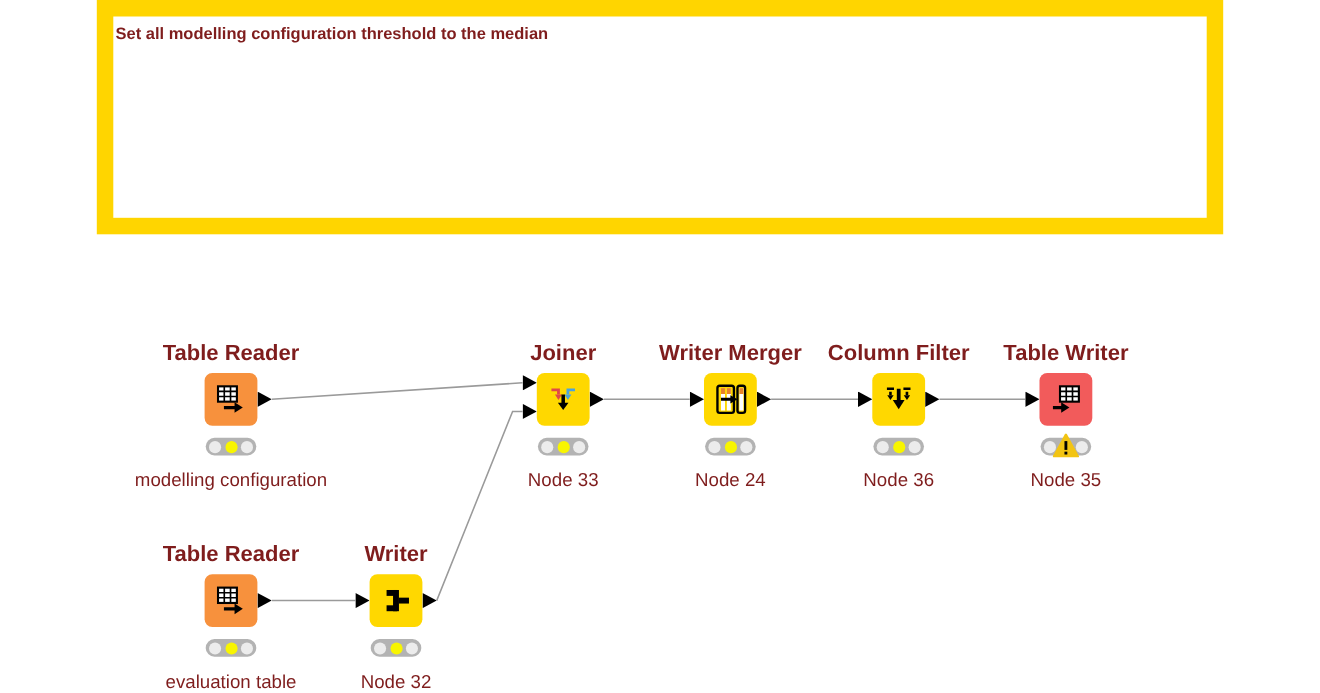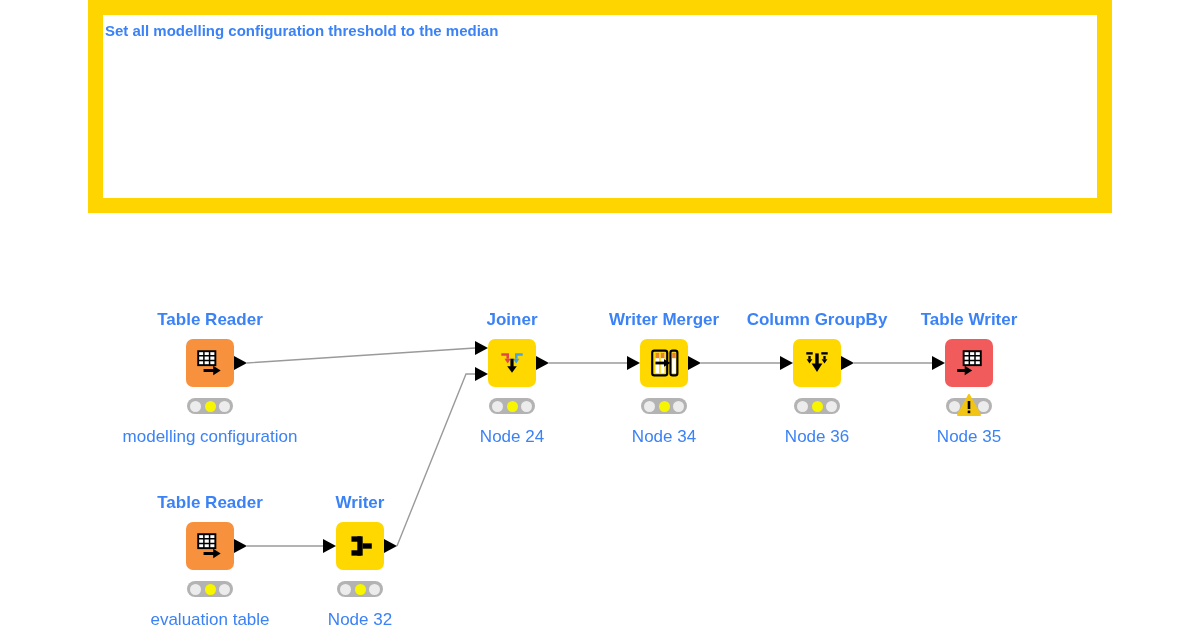--- a/index.html
+++ b/index.html
@@ -1,35 +1,35 @@
 <!DOCTYPE html>
 <html><head>
 <meta charset="utf-8">
 <style>
   html,body{margin:0;padding:0;background:#fff;}
   .canvas{position:relative;width:1200px;height:630px;background:#ffffff;overflow:hidden;
-          font-family:"Liberation Sans",sans-serif;color:#3b82f6;}
+          font-family:"Liberation Sans",sans-serif;color:#7f1d1d;}
 
   
   .annotation{position:absolute;left:88px;top:0;width:1024px;height:213px;
               box-sizing:border-box;border:15px solid #FFD500;background:#fff;
               padding:6px 10px 0 2px;}
   .annotation h1{font-size:15px;font-weight:bold;margin:0 0 21px 0;line-height:20px;}
   .annotation p{font-size:15.5px;font-weight:normal;margin:0 0 25px 0;line-height:20px;}
 
   
   .node{position:absolute;width:48px;height:48px;}
   .node-body{position:absolute;left:0;top:0;width:48px;height:48px;border-radius:7px;}
   .node-body svg{position:absolute;left:50%;top:50%;transform:translate(-50%,-50%);}
   .source .node-body{background:#F7913D;}
   .manipulator .node-body{background:#FFD800;}
   .sink .node-body{background:#F25B5B;}
 
   .node-title{position:absolute;top:-29px;left:50%;transform:translateX(-50%);
-              white-space:nowrap;font-size:17px;font-weight:bold;}
+              white-space:nowrap;font-size:20px;font-weight:bold;}
   .node-name{position:absolute;top:88px;left:50%;transform:translateX(-50%);
              white-space:nowrap;font-size:17px;font-weight:normal;}
 
   .port{position:absolute;width:13px;height:14px;background:#000;
         clip-path:polygon(0 0,100% 50%,0 100%);}
   .port.out{left:48px;top:17px;}
   .port.in{left:-13px;top:17px;}
   .port.in-top{left:-13px;top:2px;}
   .port.in-bottom{left:-13px;top:28px;}
 
@@ -95,21 +95,21 @@
       </svg>
       <span class="port in-top port"></span>
       <span class="port in-bottom port"></span>
       <span class="port out"></span>
     </div>
     <div class="traffic">
       <span class="dot off"></span>
       <span class="dot on"></span>
       <span class="dot off"></span>
     </div>
-    <div class="node-name">Node 24</div>
+    <div class="node-name">Node 33</div>
   </div>
 
   <div class="node manipulator" style="left:640px;top:339px">
     <div class="node-title">Writer Merger</div>
     <div class="node-body">
       <svg width="30" height="30" viewBox="0 0 28 28">
         <rect x="3" y="2.5" width="14" height="23" rx="2" fill="none" stroke="#000" stroke-width="2"></rect>
         <rect x="6" y="4.5" width="3.4" height="19" fill="#fff"></rect>
         <rect x="6" y="4.5" width="3.4" height="5" fill="#E8832A"></rect>
         <rect x="11" y="4.5" width="3.4" height="19" fill="#fff"></rect>
@@ -121,25 +121,25 @@
         <path d="M14 10.5 20 14 14 17.5z" fill="#000"></path>
       </svg>
       <span class="port in"></span>
       <span class="port out"></span>
     </div>
     <div class="traffic">
       <span class="dot off"></span>
       <span class="dot on"></span>
       <span class="dot off"></span>
     </div>
-    <div class="node-name">Node 34</div>
+    <div class="node-name">Node 24</div>
   </div>
 
   <div class="node manipulator" style="left:793px;top:339px">
-    <div class="node-title">Column GroupBy</div>
+    <div class="node-title">Column Filter</div>
     <div class="node-body">
       <svg width="30" height="30" viewBox="0 0 28 28">
         <path d="M4 5h6" stroke="#000" stroke-width="2.2"></path>
         <path d="M7 7.5v3" stroke="#000" stroke-width="2.2"></path>
         <path d="M4.3 10.5h5.4L7 14.5z" fill="#000"></path>
         <path d="M18 5h6" stroke="#000" stroke-width="2.2"></path>
         <path d="M21 7.5v3" stroke="#000" stroke-width="2.2"></path>
         <path d="M18.3 10.5h5.4L21 14.5z" fill="#000"></path>
         <path d="M14 5v11" stroke="#000" stroke-width="3.2"></path>
         <path d="M9 14.5h10L14 22.5z" fill="#000"></path>

